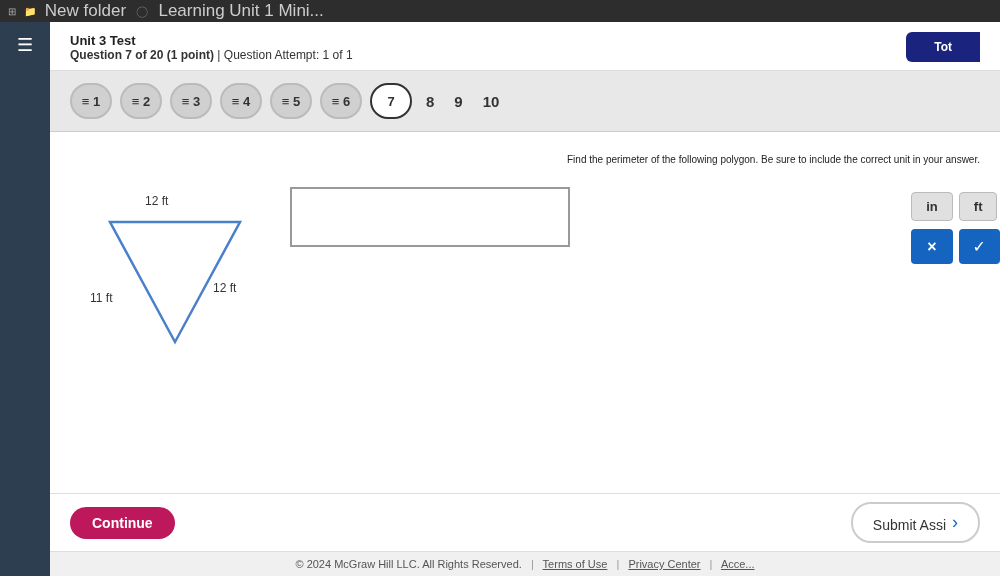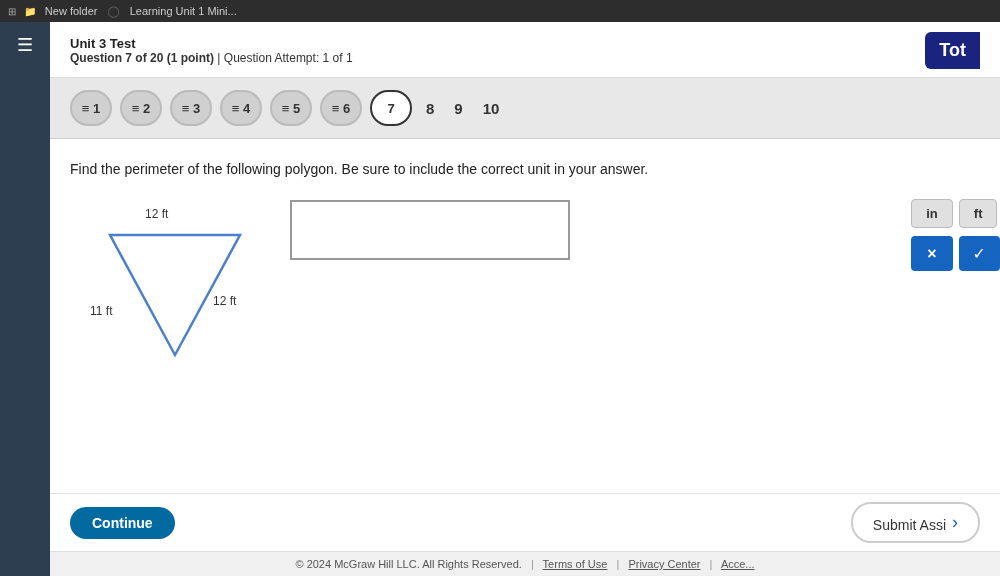--- a/index.html
+++ b/index.html
@@ -22,21 +22,21 @@
       gap: 8px;
       font-size: 11px;
       color: #ccc;
     }
     .browser-bar .tab-icon {
       color: #aaa;
       font-size: 10px;
     }
     .browser-bar .tab-label {
       color: #ccc;
-      font-size: 11px;
+      font-size: 17px;
     }
     .browser-bar .separator {
       color: #666;
       margin: 0 2px;
     }
 
     
     .main-wrapper {
       display: flex;
       height: calc(576px - 22px);
@@ -87,22 +87,22 @@
     .header-subtitle {
       font-size: 12px;
       color: #333;
     }
     .header-subtitle strong {
       font-weight: bold;
     }
     .tot-button {
       background: #1a237e;
       color: white;
-      padding: 8px 14px;
-      font-size: 18px;
+      padding: 8px 28px;
+      font-size: 12px;
       font-weight: bold;
       border-radius: 6px 0 0 6px;
       cursor: pointer;
       white-space: nowrap;
     }
 
     
     .question-nav {
       background: #e8e8e8;
       padding: 12px 20px;
@@ -145,24 +145,25 @@
 
     
     .question-body {
       flex: 1;
       background: white;
       padding: 20px 20px 10px 20px;
       overflow: hidden;
       position: relative;
     }
     .question-text {
-      font-size: 14px;
+      font-size: 10px;
       color: #222;
       margin-bottom: 20px;
       line-height: 1.5;
+      text-align: right;
     }
 
     .question-content {
       display: flex;
       align-items: flex-start;
     }
 
     
     .triangle-area {
       width: 220px;
@@ -243,21 +244,21 @@
     
     .bottom-bar {
       background: white;
       border-top: 1px solid #ddd;
       padding: 8px 20px;
       display: flex;
       align-items: center;
       justify-content: space-between;
     }
     .continue-btn {
-      background: #0369a1;
+      background: #be185d;
       color: white;
       border: none;
       border-radius: 20px;
       padding: 8px 22px;
       font-size: 14px;
       font-weight: bold;
       cursor: pointer;
       text-align: center;
     }
     .submit-btn {

